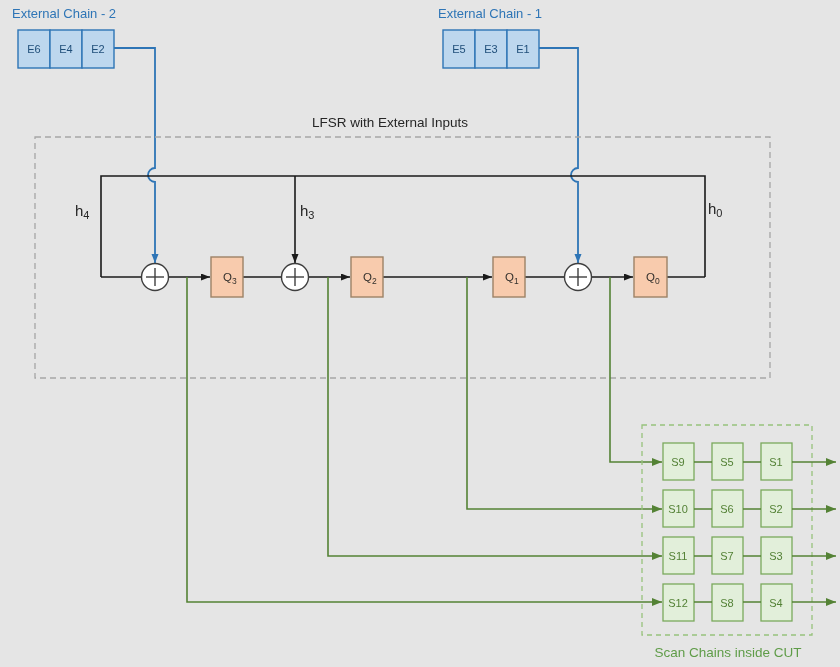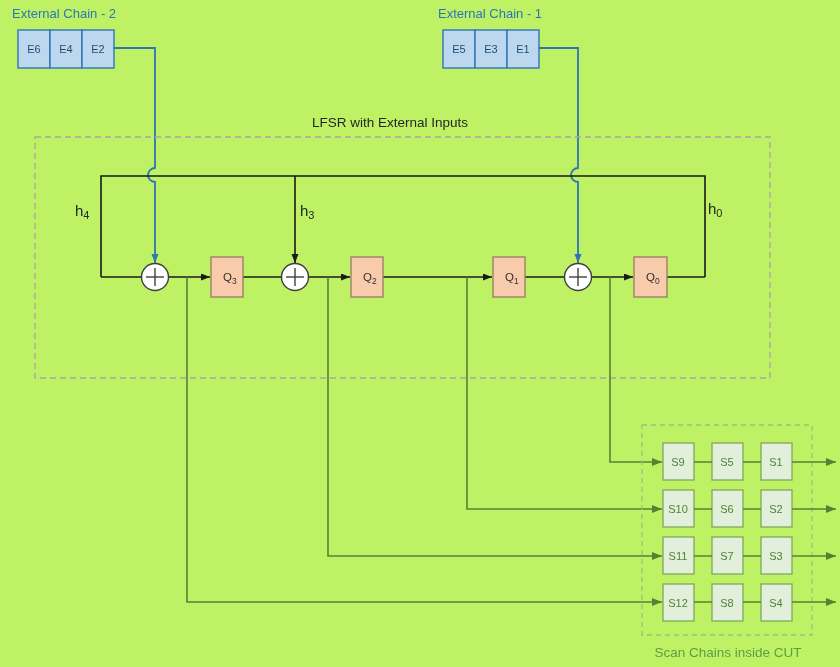--- a/index.html
+++ b/index.html
@@ -1,16 +1,16 @@
 <!DOCTYPE html>
 <html><head>
 <meta charset="utf-8">
 <style>
   html,body{margin:0;padding:0;background:#ffffff;}
-  .stage{position:relative;width:840px;height:667px;background:#bef264;
+  .stage{position:relative;width:840px;height:667px;background:#e5e5e5;
          font-family:"Liberation Sans", sans-serif;}
   svg text{font-family:"Liberation Sans", sans-serif;}
   .chain-title{font-size:13px;fill:#2E75B6;}
   .cell-text{font-size:11px;fill:#1F4E79;}
   .lfsr-title{font-size:13.5px;fill:#262626;}
   .h-label{font-size:15px;fill:#262626;}
   .h-sub{font-size:11px;}
   .q-text{font-size:11.5px;fill:#33302c;}
   .q-sub{font-size:8.5px;}
   .s-text{font-size:11px;fill:#538135;}

